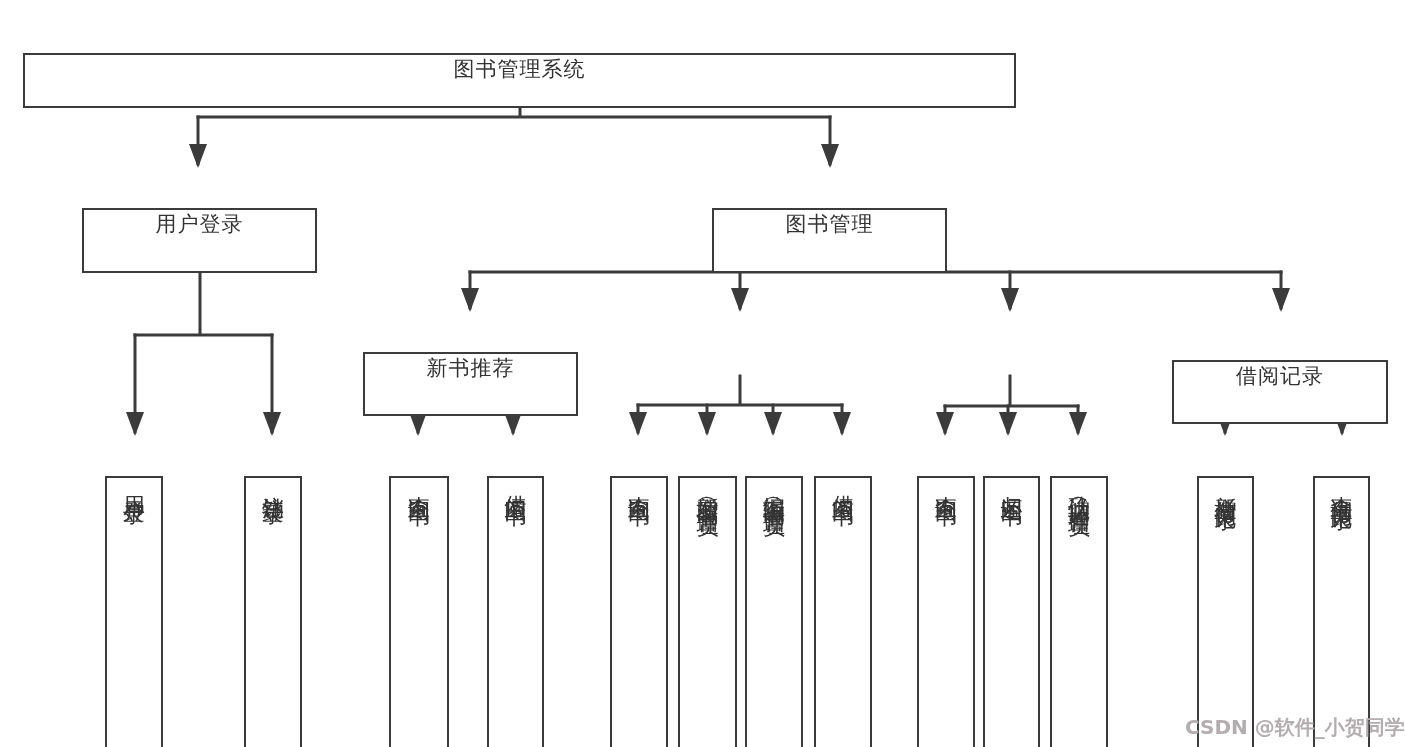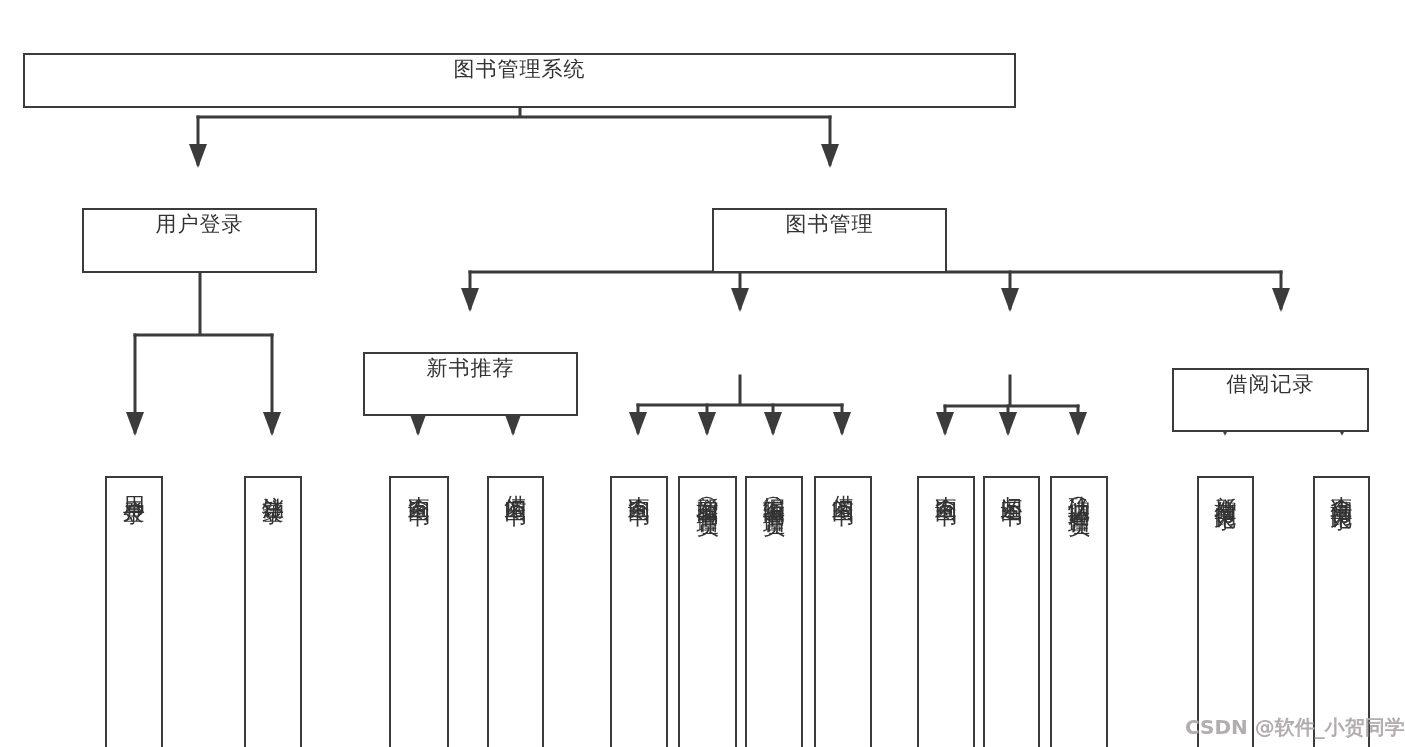--- a/index.html
+++ b/index.html
@@ -143,21 +143,21 @@
   <div class="box h" style="left:82px;top:168px;width:235px;height:65px">
     <span>用户登录</span>
   </div>
   <div class="box h" style="left:363px;top:312px;width:215px;height:64px">
     <span>新书推荐</span>
   </div>
 
   <div class="box h" style="left:712px;top:168px;width:235px;height:65px">
     <span>图书管理</span>
   </div>
-  <div class="box h" style="left:1172px;top:328px;width:197px;height:64px">
+  <div class="box h" style="left:1172px;top:320px;width:216px;height:64px">
     <span>借阅记录</span>
   </div>
 
   <div class="box v" style="left:105px">
     <span class="vt">用户登录</span>
   </div>
   <div class="box v" style="left:244px">
     <span class="vt">注销登录</span>
   </div>
 

